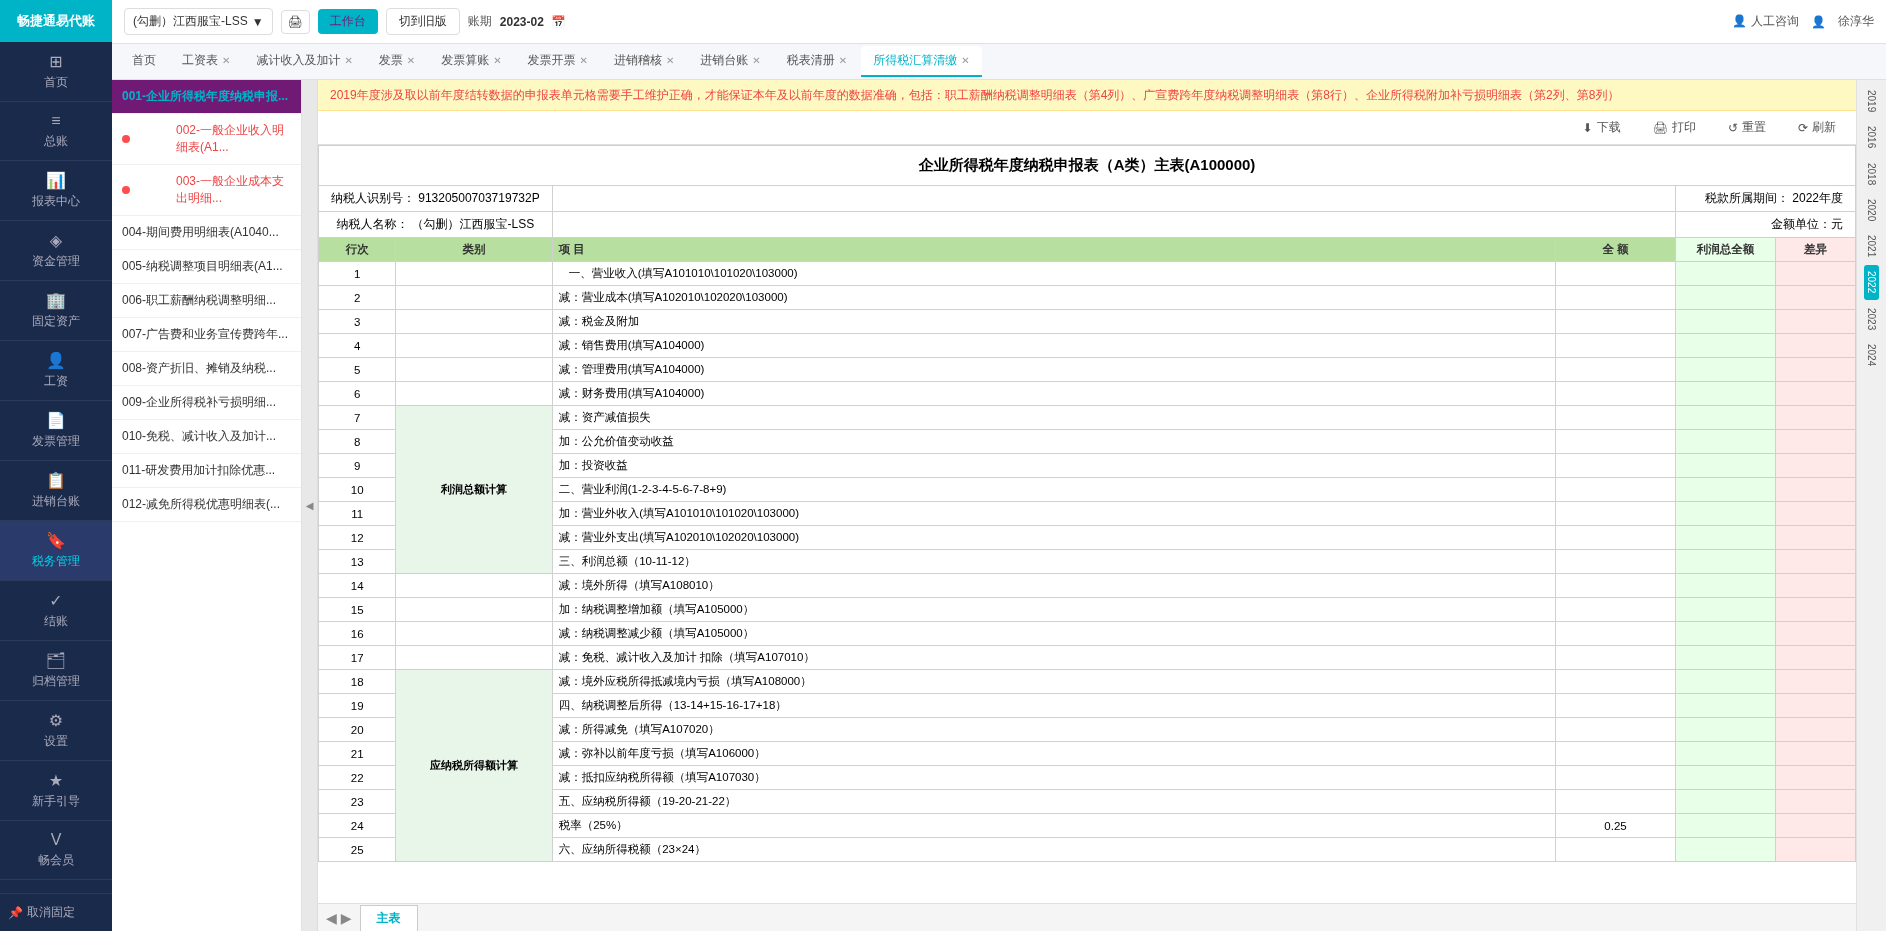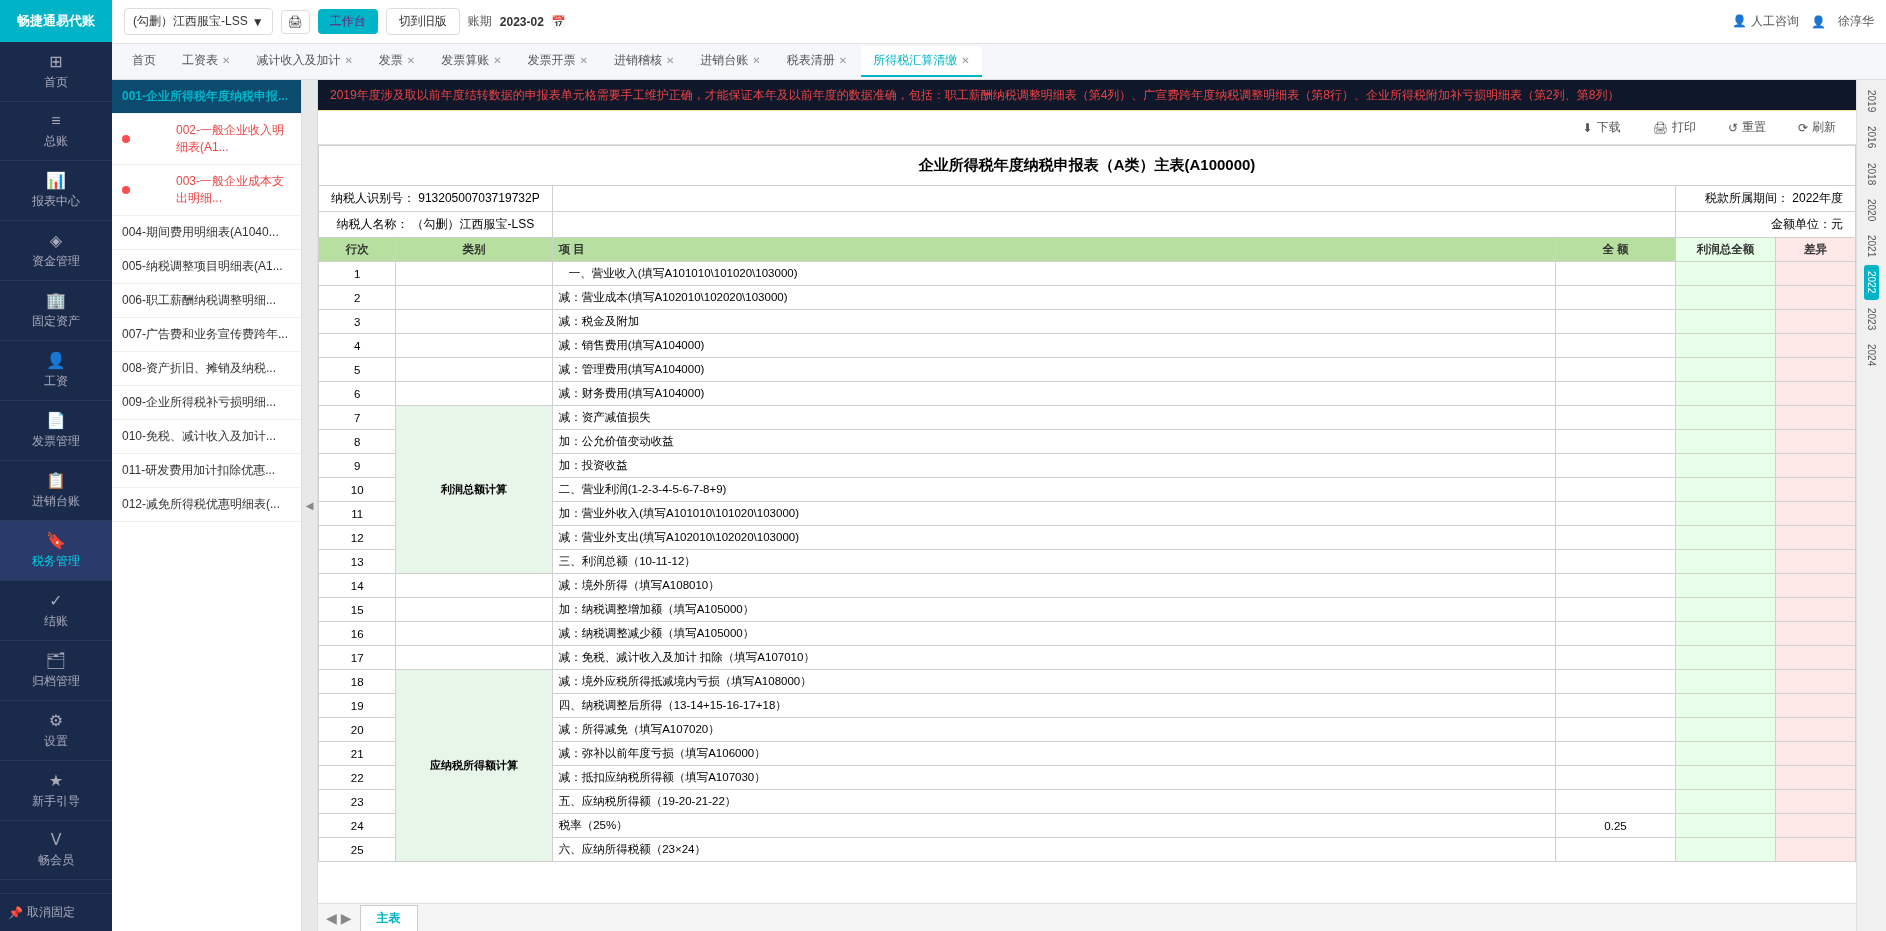--- a/index.html
+++ b/index.html
@@ -131,36 +131,36 @@
     .left-panel-item {
       padding: 8px 10px;
       cursor: pointer;
       color: #333;
       font-size: 11.5px;
       border-bottom: 1px solid #f0f0f0;
       display: flex;
       align-items: center;
       gap: 4px;
     }
-    .left-panel-item.active { background: #0c4a6e; color: #00b4c8; font-weight: bold; }
+    .left-panel-item.active { background: #701a75; color: #00b4c8; font-weight: bold; }
     .left-panel-item.error { color: #e44; gap: 46px; }
     .status-dot { width: 8px; height: 8px; border-radius: 50%; flex-shrink: 0; }
     .dot-err { background: #ff4d4f; }
 
     
     .right-panel {
       flex: 1;
       display: flex;
       flex-direction: column;
       overflow: hidden;
     }
 
     
     .warning-bar {
-      background: #0f172a;
+      background: #fef9c3;
       padding: 6px 12px;
       font-size: 11px;
       color: #e44;
       border-bottom: 1px solid #ffe58f;
       line-height: 1.5;
     }
 
     
     .toolbar {
       display: flex;

